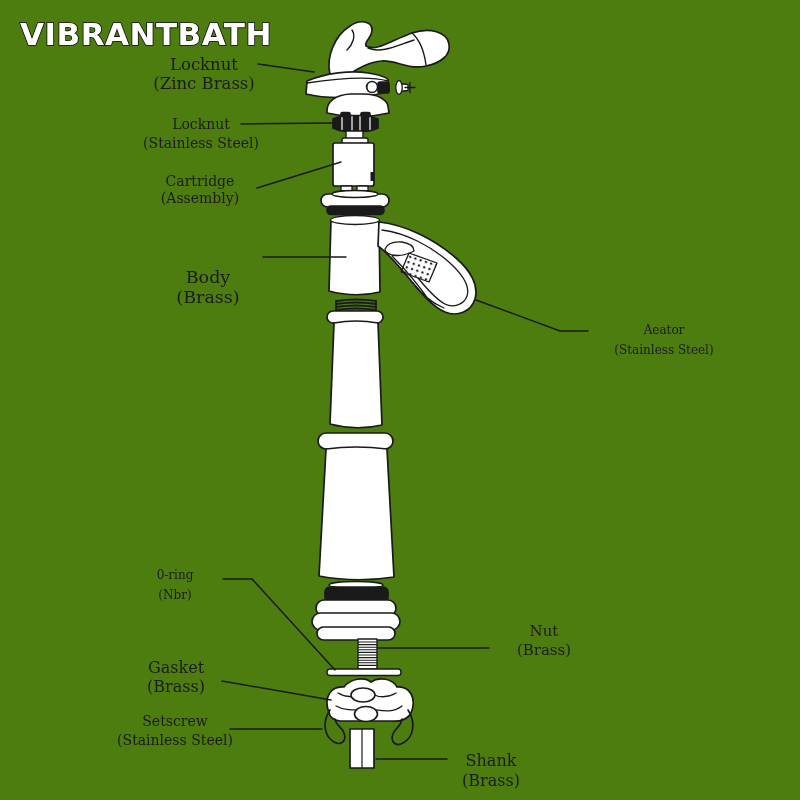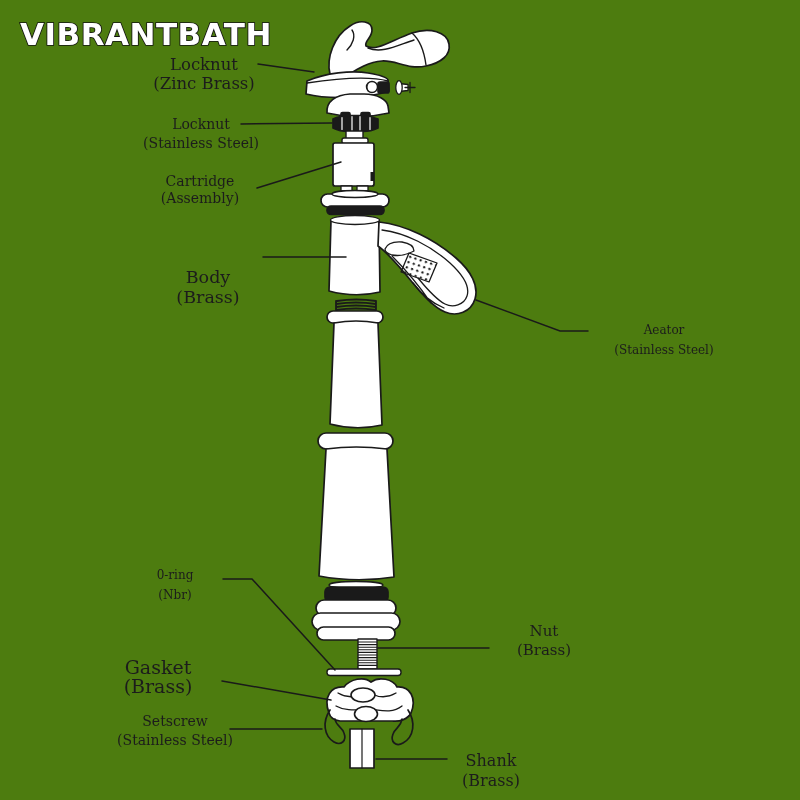--- a/index.html
+++ b/index.html
@@ -9,21 +9,21 @@
   .logo-svg{position:absolute;left:0;top:0;}
   .part-label{position:absolute;text-align:center;color:#1c1c1c;}
   .part-label span{display:block;}
   .lbl-handle{left:144px;top:55px;width:120px;font-size:16.5px;line-height:19px;}
   .lbl-locknut{left:126px;top:115px;width:150px;font-size:14px;line-height:18.5px;}
   .lbl-cartridge{left:140px;top:173px;width:120px;font-size:14px;line-height:17px;}
   .lbl-body{left:148px;top:228px;width:120px;font-size:17.5px;line-height:19.5px;margin-top:40px;}
   .lbl-aeator{left:584px;top:320px;width:160px;font-size:12px;line-height:20px;}
   .lbl-oring{left:115px;top:557px;width:120px;font-size:12px;line-height:20px;margin-top:8px;}
   .lbl-nut{left:484px;top:622px;width:120px;font-size:15px;line-height:19px;}
-  .lbl-gasket{left:98px;top:658px;width:120px;font-size:19px;line-height:19px;}
+  .lbl-gasket{left:116px;top:658px;width:120px;font-size:16px;line-height:19px;}
   .lbl-setscrew{left:95px;top:712px;width:160px;font-size:14px;line-height:18.5px;}
   .lbl-shank{left:431px;top:751px;width:120px;font-size:16px;line-height:20px;}
 </style>
 </head>
 <body>
 
 <div class="canvas">
 
   <svg class="drawing" width="800" height="800" viewBox="0 0 800 800">
     <defs>

